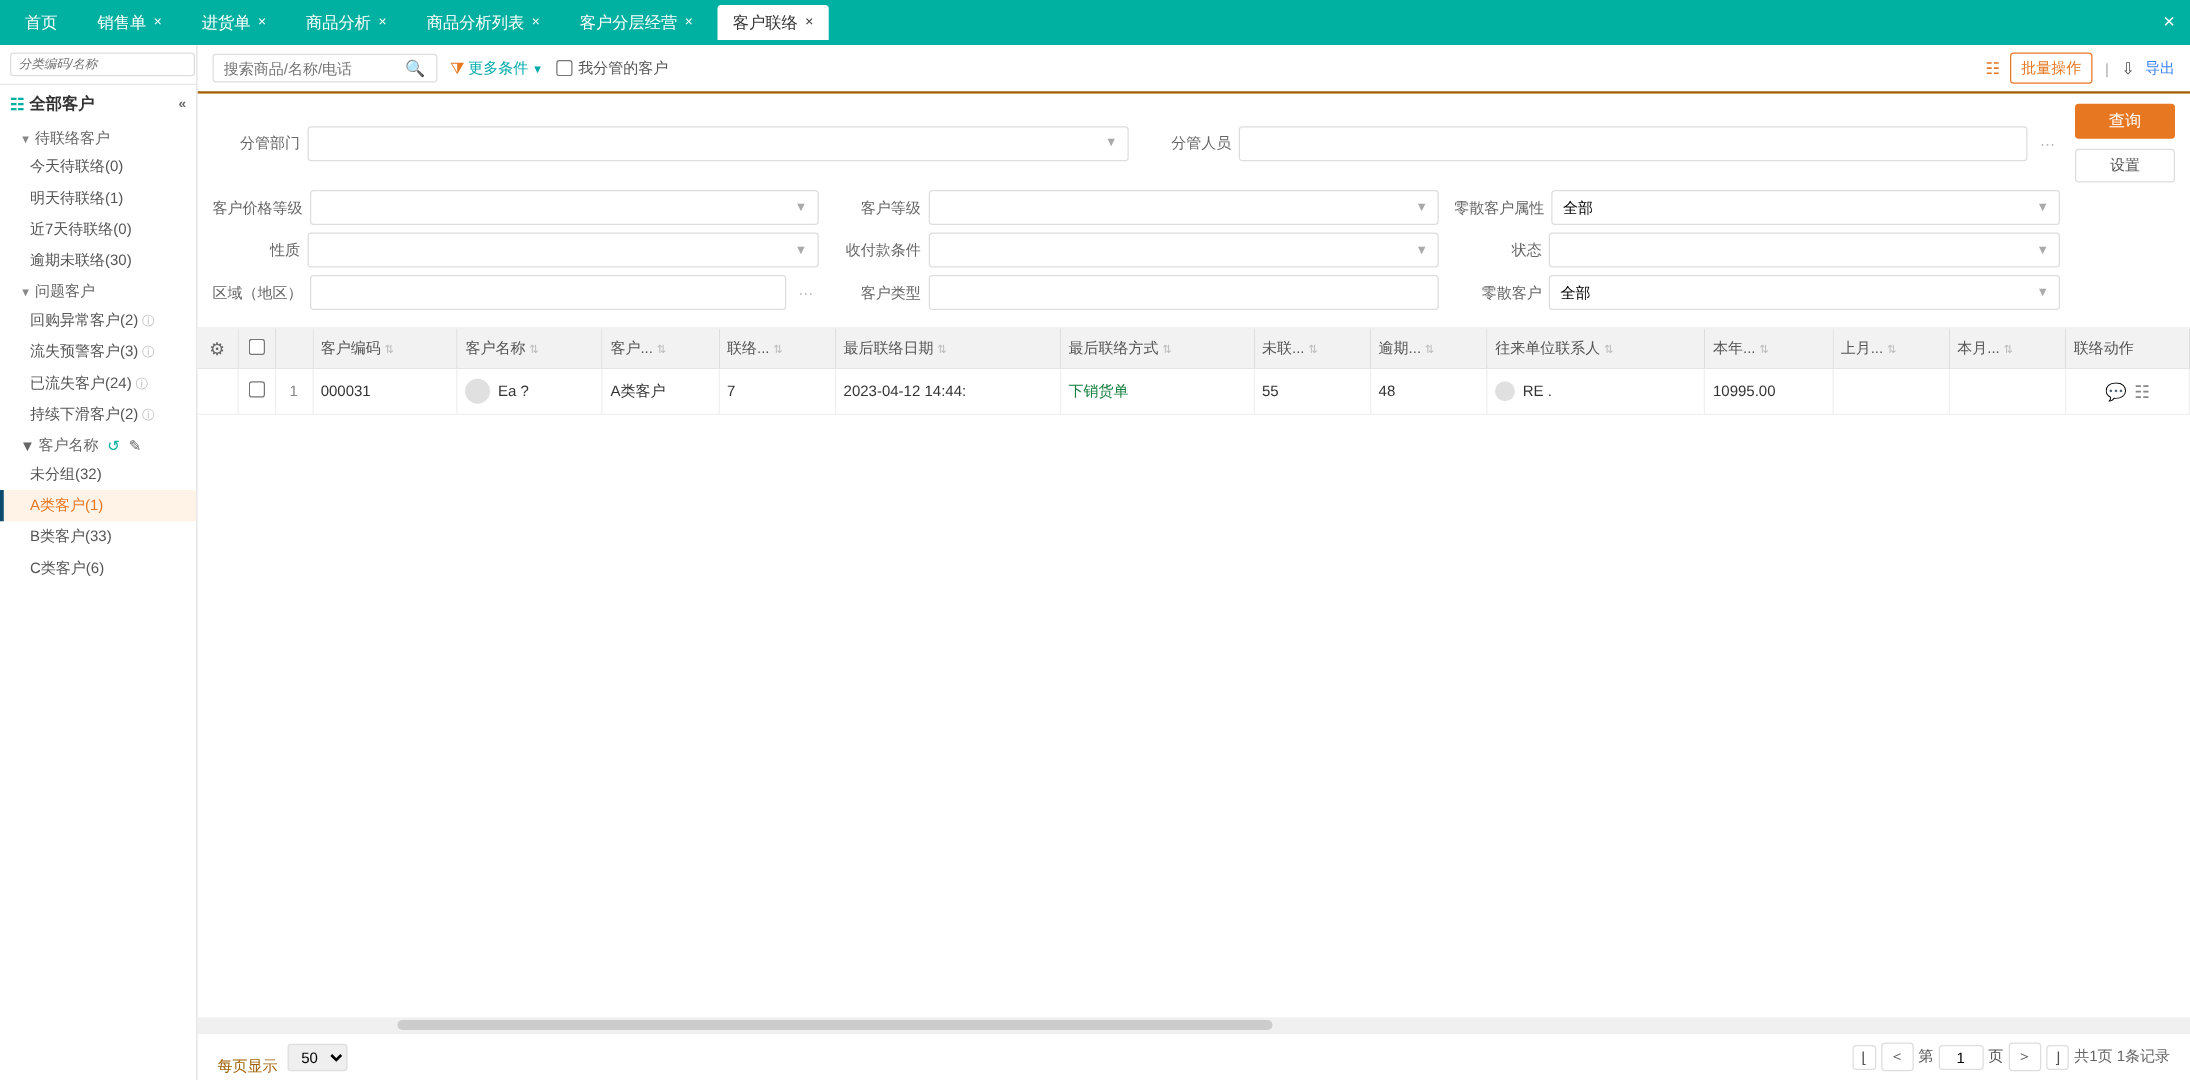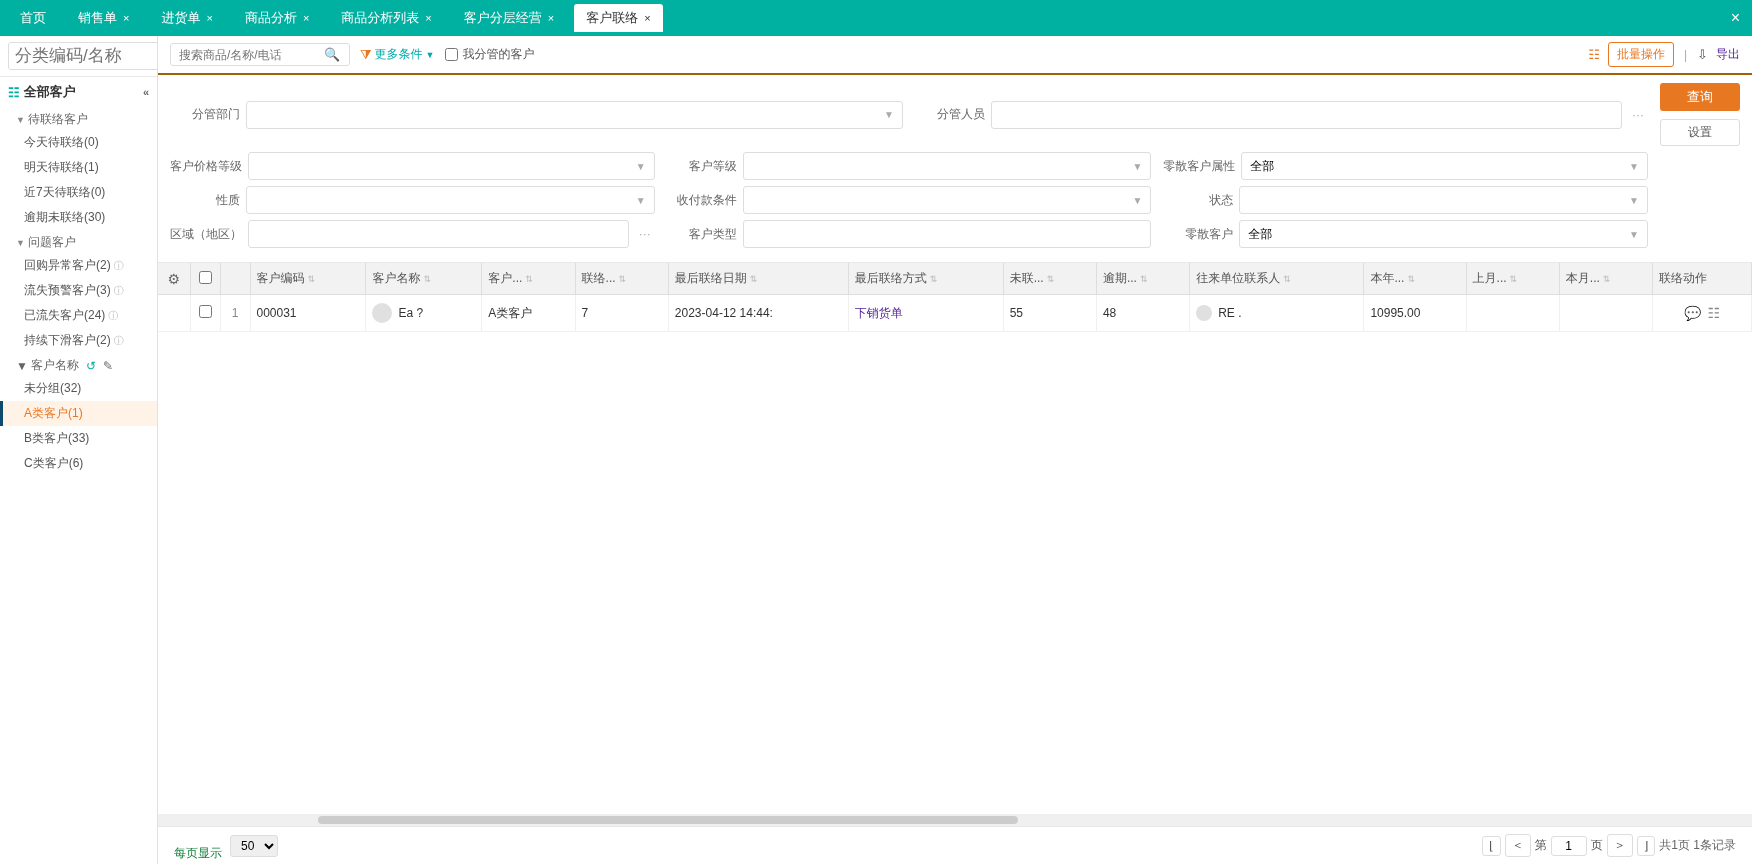--- a/index.html
+++ b/index.html
@@ -55,23 +55,24 @@
       border-bottom: 1px solid #e8e8e8;
       display: flex;
       align-items: center;
       gap: 4px;
     }
     .sidebar-search input {
       flex: 1;
       border: 1px solid #ddd;
       border-radius: 3px;
       padding: 3px 6px;
-      font-size: 17px;
+      font-size: 10px;
       outline: none;
       color: #0c4a6e;
+      font-style: italic;
     }
     .search-icon-small { color: #aaa; font-size: 13px; cursor: pointer; }
 
     .sidebar-section-header {
       padding: 6px 8px;
       font-weight: bold;
       font-size: 13px;
       color: #333;
       display: flex;
       align-items: center;
@@ -170,21 +171,21 @@
     }
     .batch-op-btn {
       color: #e87722;
       font-size: 12px;
       cursor: pointer;
       border: 1px solid #e87722;
       padding: 3px 8px;
       border-radius: 3px;
     }
     .export-btn {
-      color: #4c1d95;
+      color: #3b82f6;
       font-size: 12px;
       cursor: pointer;
     }
 
     
     .adv-filter {
       background: #fff;
       border-bottom: 1px solid #e8e8e8;
       padding: 8px 12px;
     }
@@ -290,40 +291,40 @@
       gap: 3px;
     }
     thead th .sort-icon { color: #bbb; font-size: 9px; }
     tbody tr { border-bottom: 1px solid #f0f0f0; }
     tbody td {
       padding: 8px 6px;
       border-right: 1px solid #f0f0f0;
       color: #333;
       white-space: nowrap;
     }
-    .link-text { color: #4c1d95; cursor: pointer; text-decoration: none; }
+    .link-text { color: #15803d; cursor: pointer; text-decoration: none; }
     .checkbox-col { width: 30px; text-align: center; }
     .num-col { width: 30px; text-align: center; color: #888; }
     .settings-col { width: 32px; text-align: center; }
     .gear-icon-btn { cursor: pointer; color: #666; font-size: 14px; }
 
     .row-actions { display: flex; gap: 6px; justify-content: center; }
     .row-action-icon { cursor: pointer; color: #888; font-size: 14px; }
 
     
     .pagination {
       height: 38px;
       background: #fff;
       border-top: 1px solid #e8e8e8;
       display: flex;
       align-items: center;
       padding: 0 16px;
       gap: 8px;
     }
-    .page-size-label { color: #15803d; font-size: 12px; margin-top: 16px; }
+    .page-size-label { color: #a16207; font-size: 12px; margin-top: 16px; }
     .page-size-select {
       border: 1px solid #ddd;
       border-radius: 3px;
       padding: 2px 6px;
       font-size: 12px;
       outline: none;
     }
     .page-spacer { flex: 1; }
     .page-nav {
       display: flex;

